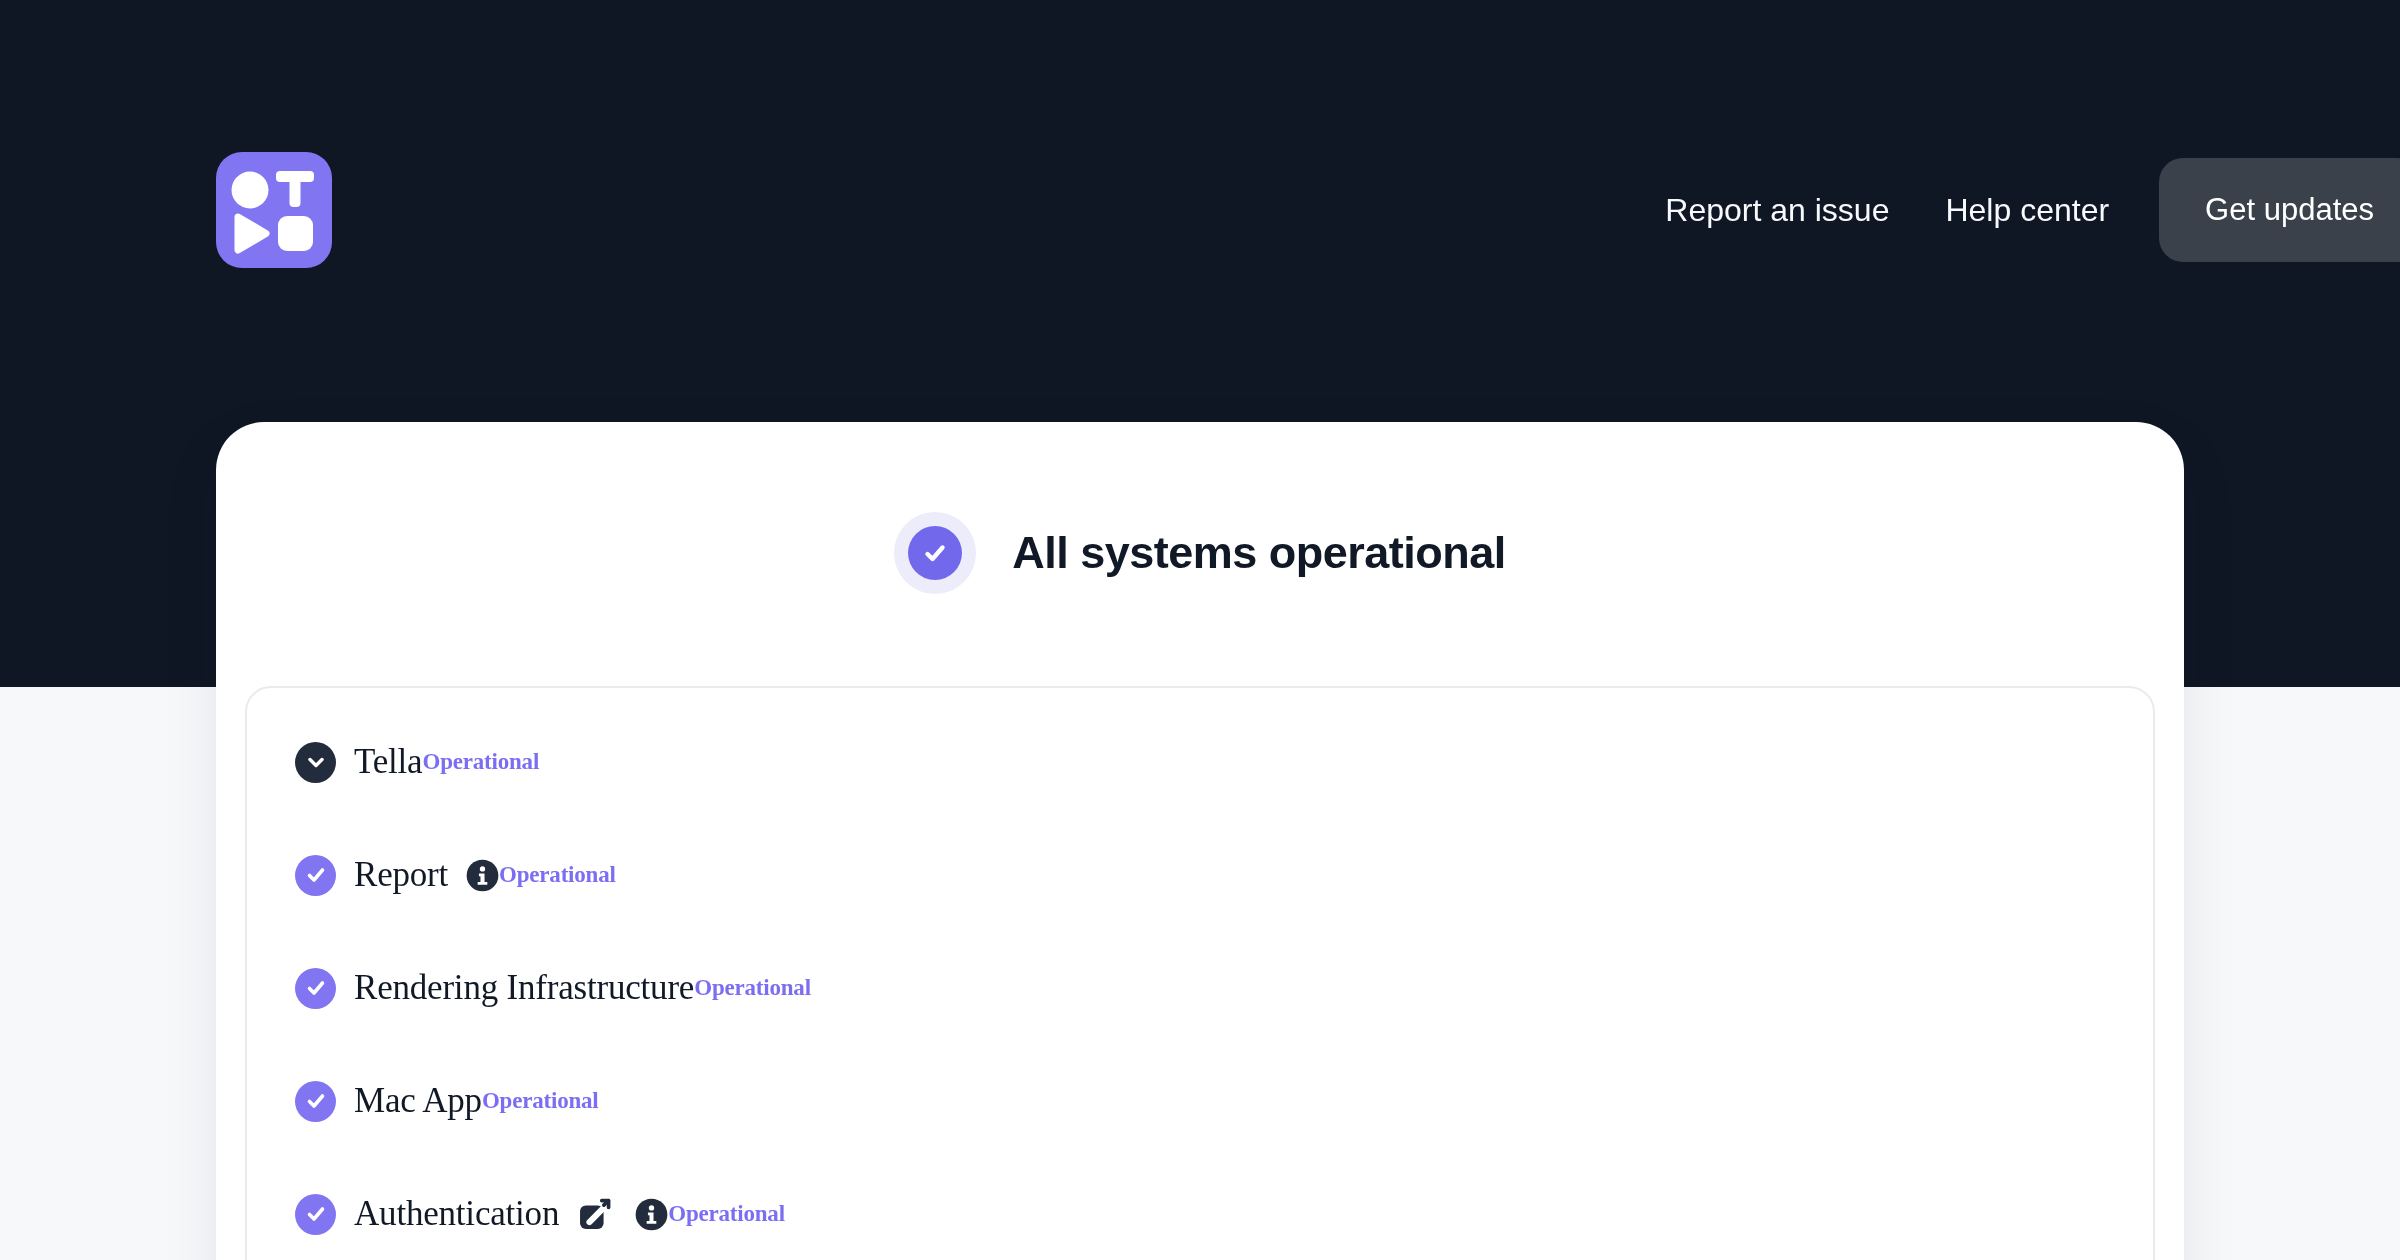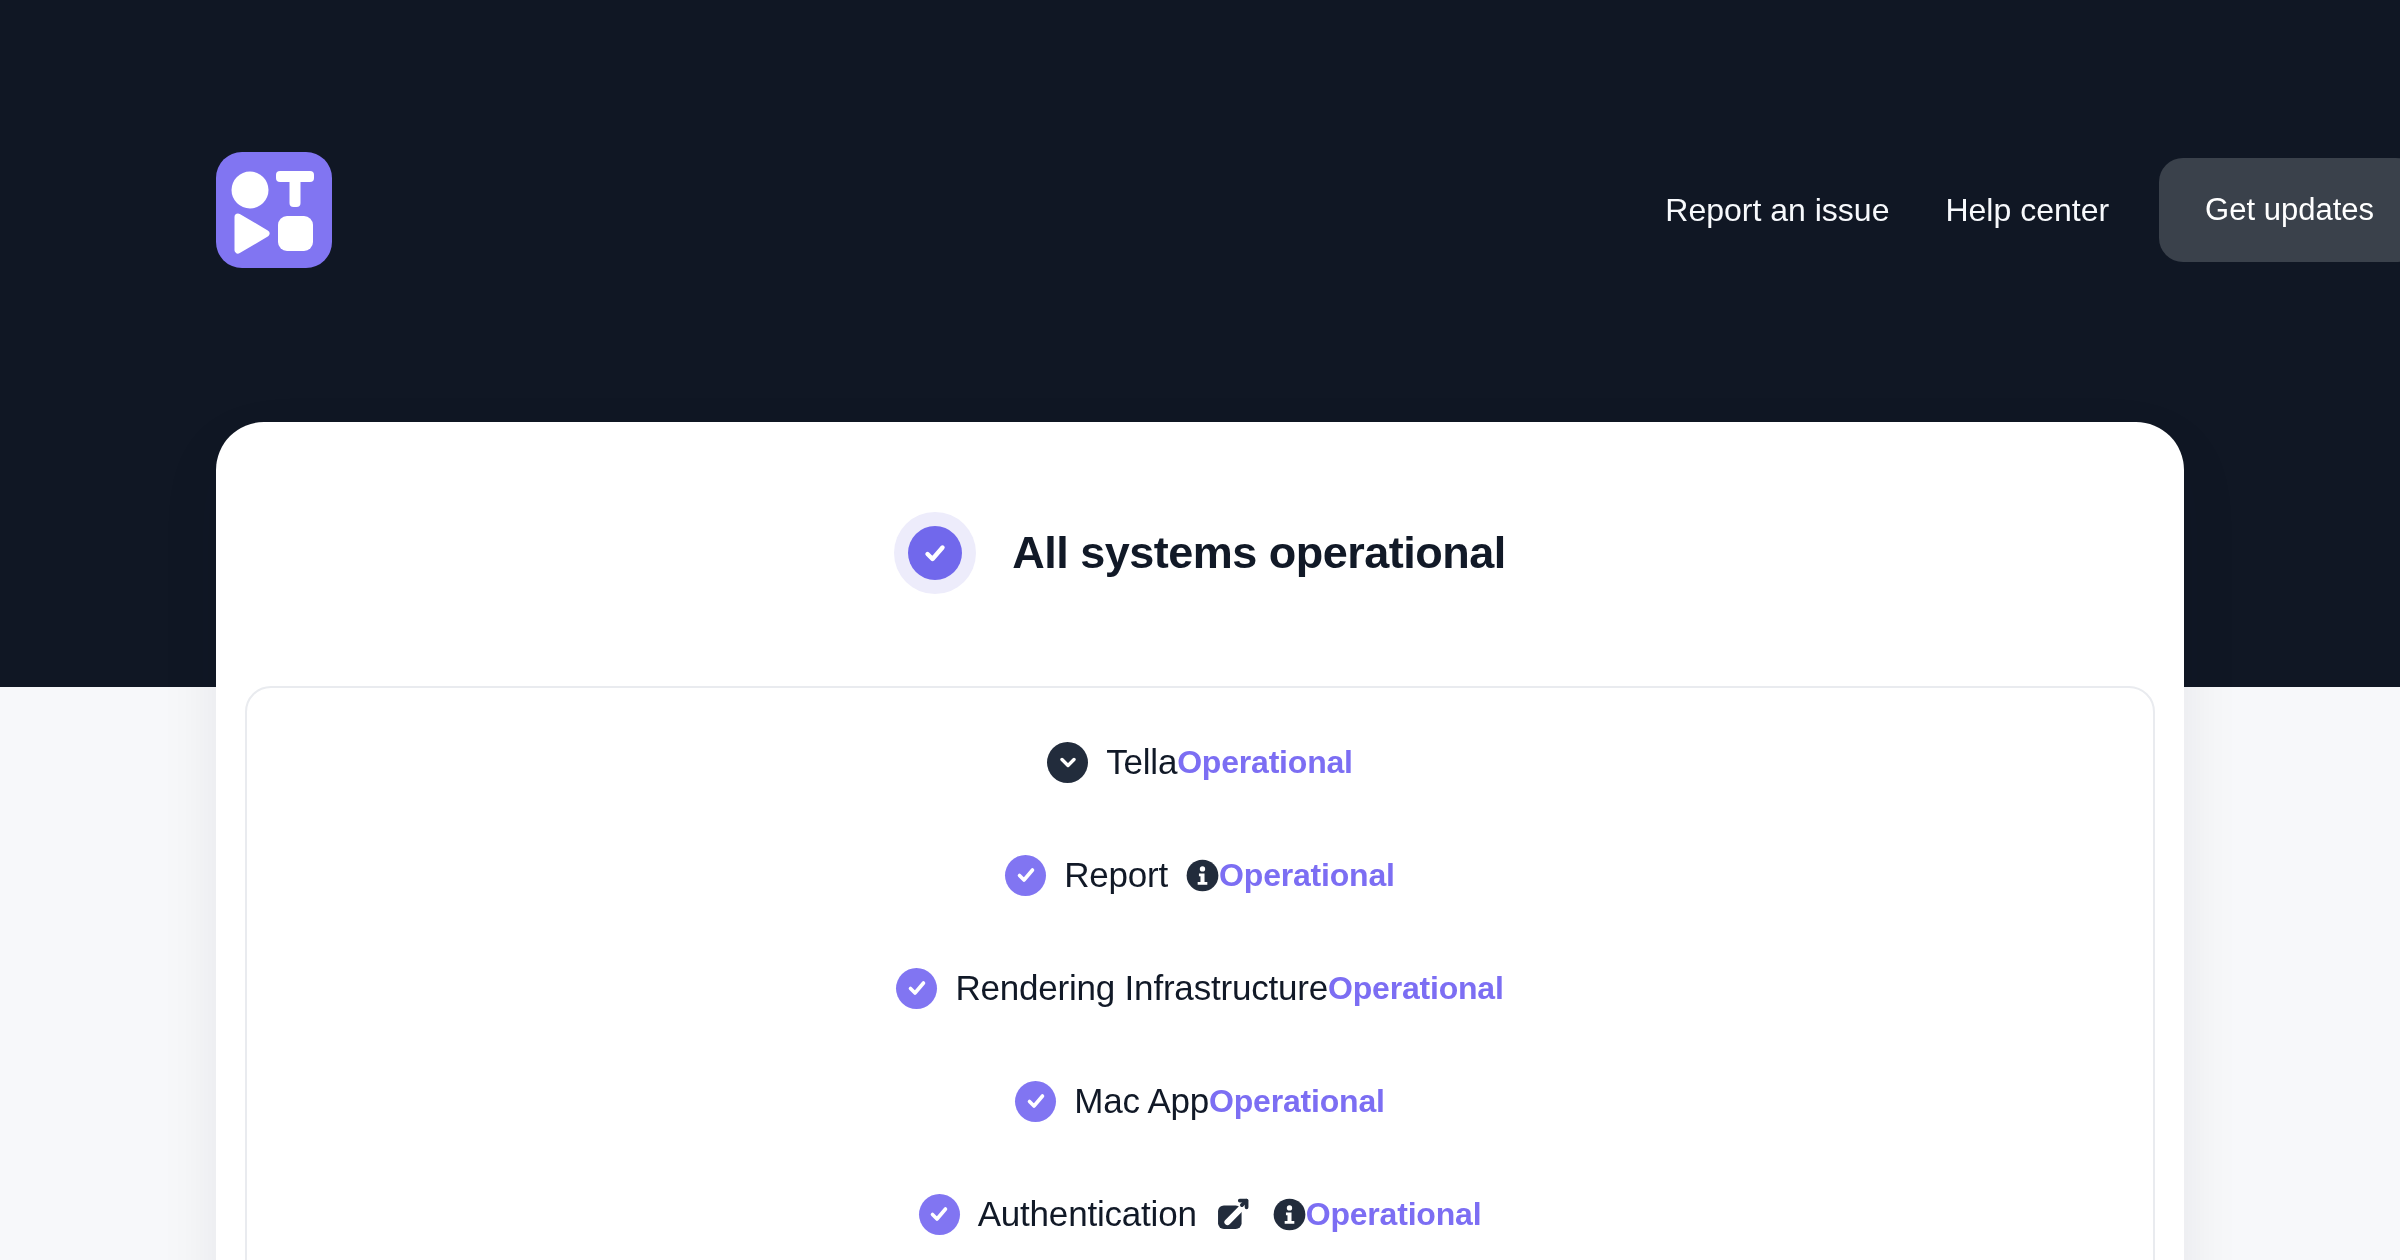--- a/index.html
+++ b/index.html
@@ -67,38 +67,38 @@
     margin:0;font-size:45px;font-weight:700;letter-spacing:-0.5px;
     color:var(--text-dark);
   }
   .services{
     position:absolute;left:29px;top:264px;width:1910px;height:720px;
     border:2px solid var(--card-border);border-radius:26px;
     padding:36px 48px;background:var(--card-bg);
   }
   .row{
     height:76px;margin-bottom:37px;
-    display:flex;align-items:center;justify-content:center;
+    display:flex;align-items:center;justify-content:flex-start;font-family:Liberation Serif, serif;
   }
   .row-left{display:flex;align-items:center;}
   .badge{
     width:41px;height:41px;border-radius:50%;flex:0 0 auto;
     display:flex;align-items:center;justify-content:center;
   }
   .badge.dark{background:var(--dark-navy);cursor:pointer;}
   .badge.purple{background:var(--accent-purple);}
   .svc-name{
     margin-left:18px;font-size:35px;font-weight:500;color:var(--text-dark);
     letter-spacing:-0.2px;
   }
   .inline-icon{display:flex;align-items:center;flex:0 0 auto;cursor:pointer;}
   .ml-18{margin-left:18px;}
   .ml-22{margin-left:22px;}
   .status{
-    font-size:32px;font-weight:600;color:var(--accent-text);letter-spacing:-0.2px;
+    font-size:23px;font-weight:600;color:var(--accent-text);letter-spacing:-0.2px;
   }
 </style>
 </head>
 <body>
 
 <div class="header-bg"></div>
 
 <header class="topbar">
   <a class="logo">
     <svg width="116" height="116" viewBox="0 0 116 116" aria-hidden="true">

